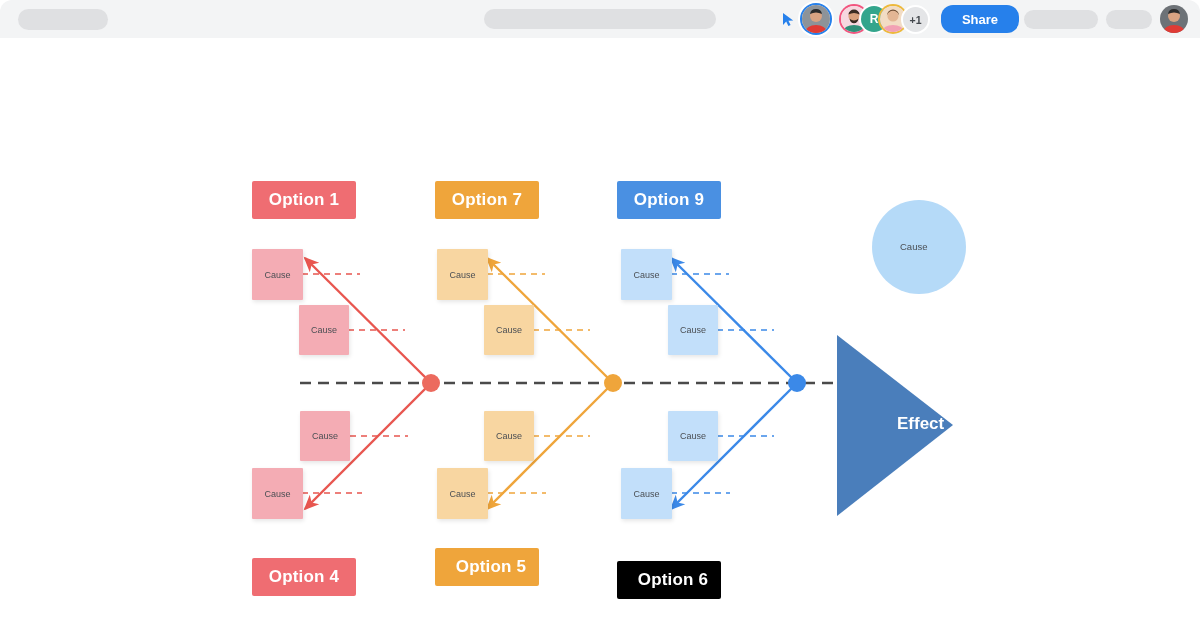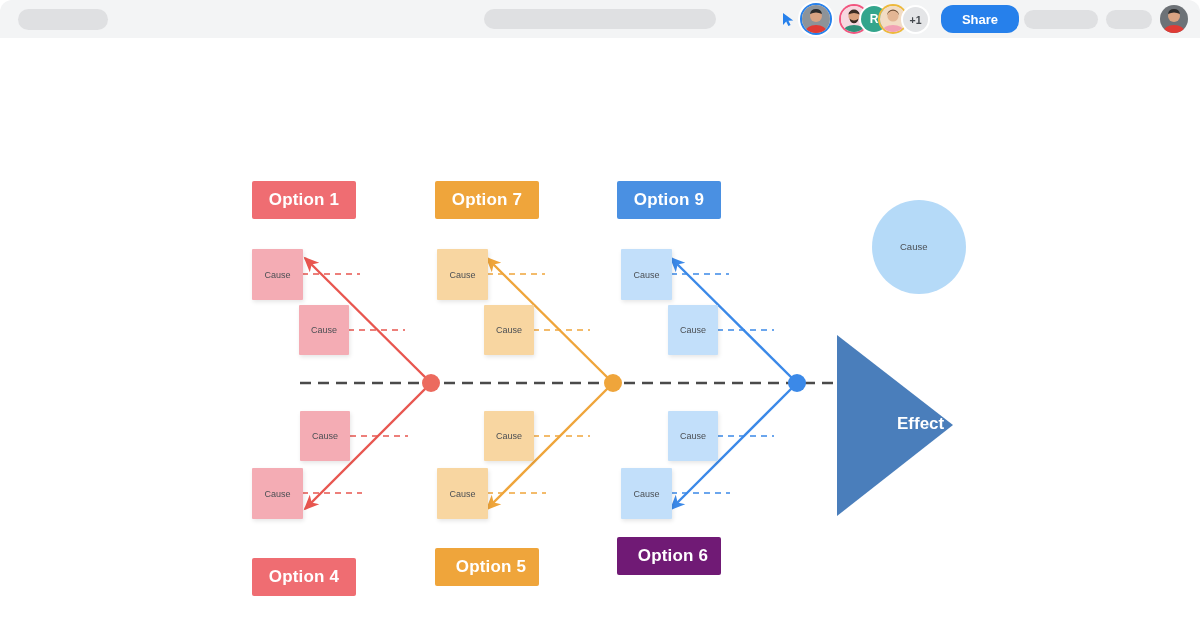--- a/index.html
+++ b/index.html
@@ -362,21 +362,21 @@
       <path d="M837 297 L953 387 L837 478 Z" fill="#4a7ebb"></path>
 
       <circle cx="919" cy="209" r="47" fill="#b5daf8"></circle>
     </svg>
 
     <div class="optbox" style="left:252px; top:143px; background:#ef6d72;">Option 1</div>
     <div class="optbox" style="left:435px; top:143px; background:#efa53b;">Option 7</div>
     <div class="optbox" style="left:617px; top:143px; background:#4a90e2;">Option 9</div>
     <div class="optbox" style="left:252px; top:510px; background:#ef6d72;margin-top:10px;">Option 4</div>
     <div class="optbox" style="left:435px; top:510px; background:#efa53b;padding-left:8px;">Option 5</div>
-    <div class="optbox" style="left:617px; top:499px; background:#701a75;padding-left:8px;">Option 6</div>
+    <div class="optbox" style="left:617px; top:523px; background:#000000;padding-left:8px;">Option 6</div>
 
     <div class="note" style="left:252px; top:211px; width:51px; height:51px; background:#f4acb4;">Cause</div>
     <div class="note" style="left:299px; top:267px; width:50px; height:50px; background:#f4acb4;">Cause</div>
     <div class="note" style="left:300px; top:373px; width:50px; height:50px; background:#f4acb4;">Cause</div>
     <div class="note" style="left:252px; top:430px; width:51px; height:51px; background:#f4acb4;">Cause</div>
 
     <div class="note" style="left:437px; top:211px; width:51px; height:51px; background:#f8d6a1;">Cause</div>
     <div class="note" style="left:484px; top:267px; width:50px; height:50px; background:#f8d6a1;">Cause</div>
     <div class="note" style="left:484px; top:373px; width:50px; height:50px; background:#f8d6a1;">Cause</div>
     <div class="note" style="left:437px; top:430px; width:51px; height:51px; background:#f8d6a1;">Cause</div>

